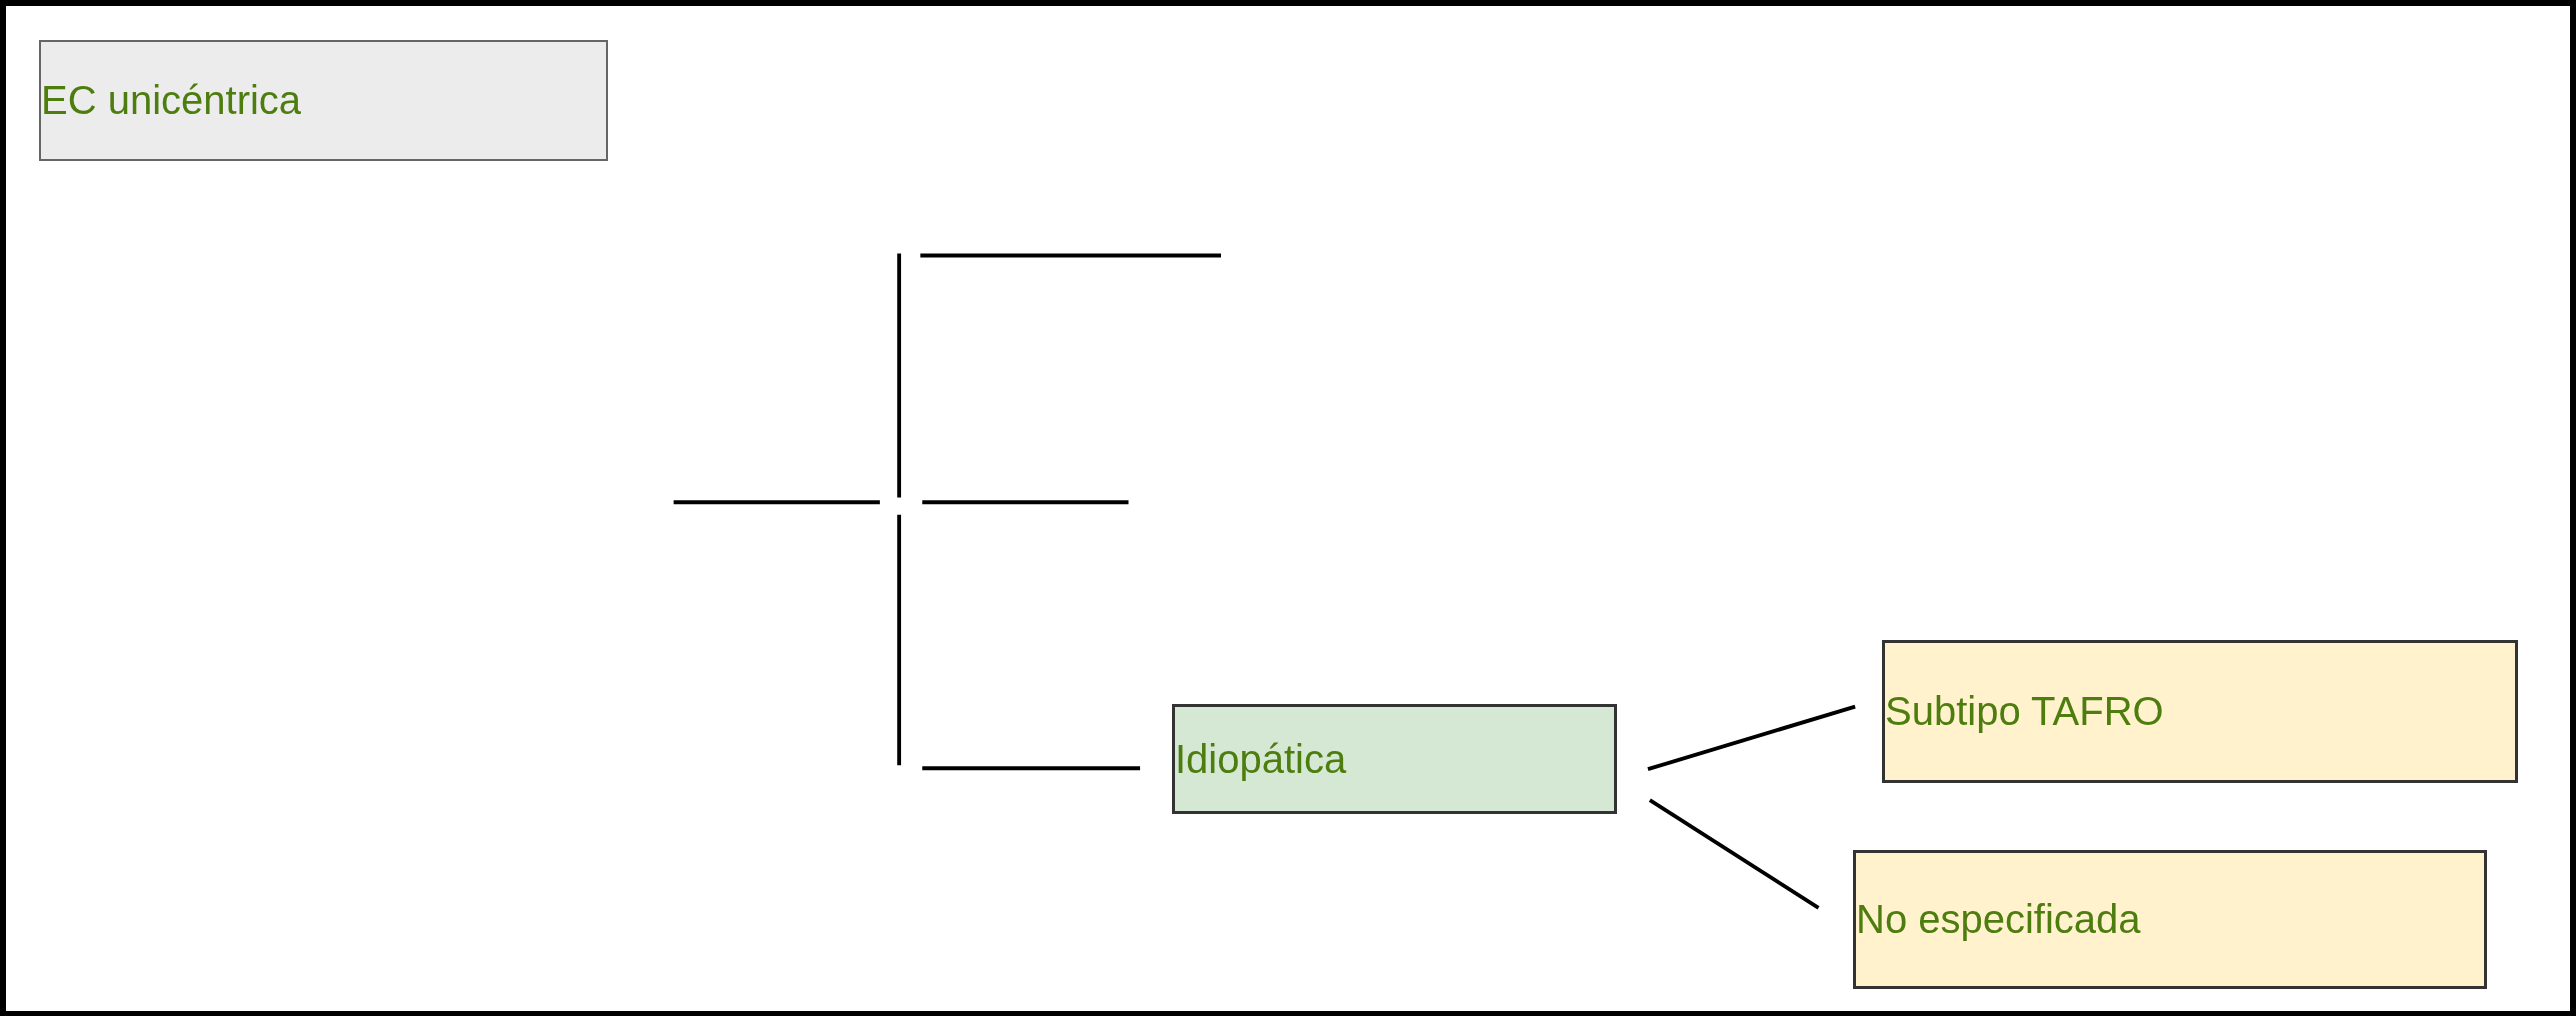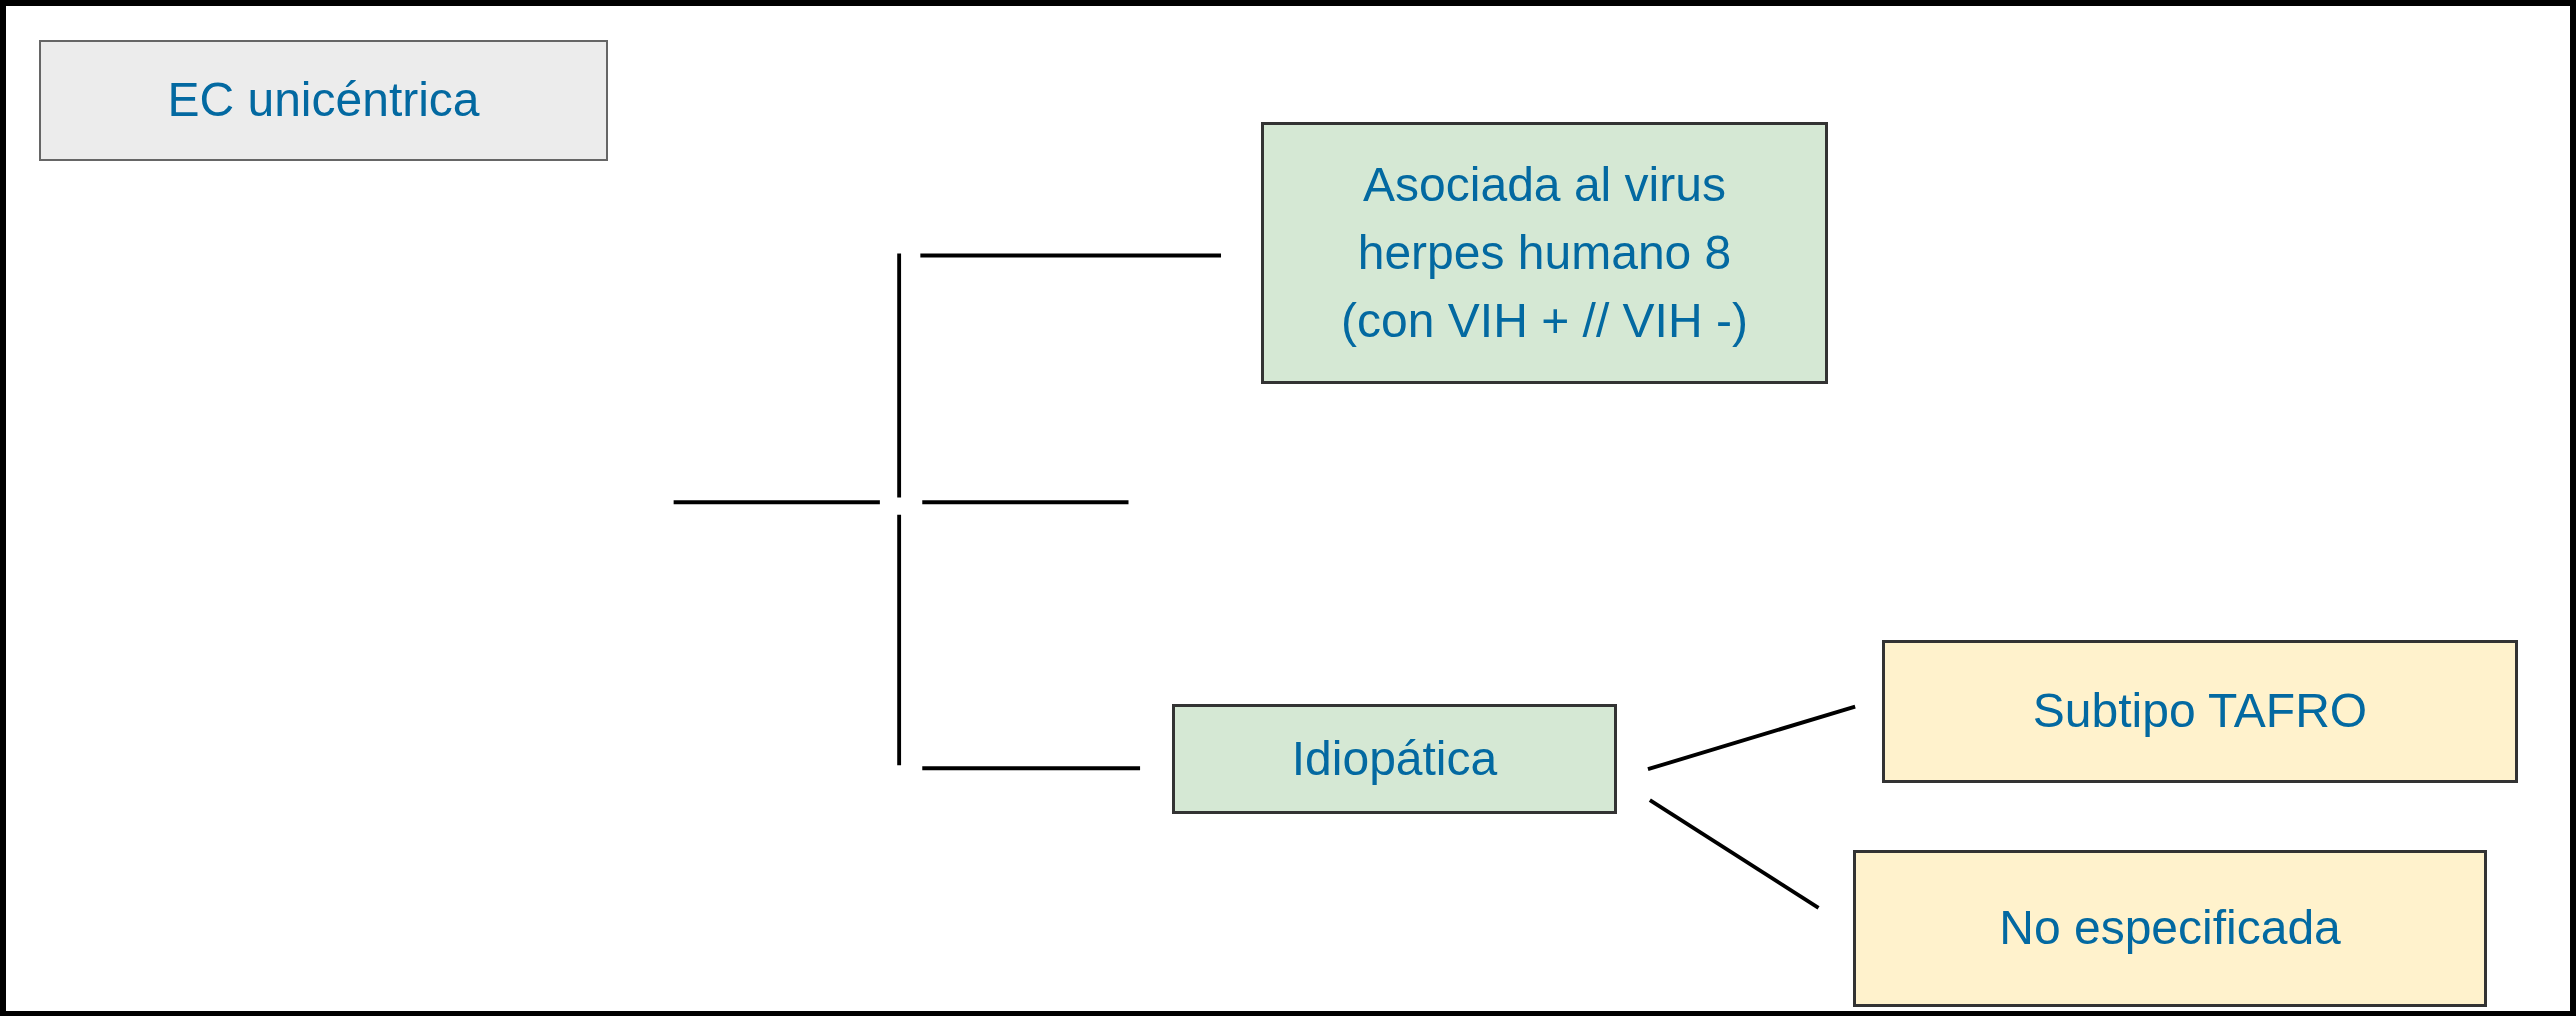--- a/index.html
+++ b/index.html
@@ -21,39 +21,39 @@
   .edges {
     position: absolute;
     left: 0; top: 0;
     z-index: 1;
   }
   .node {
     position: absolute;
     box-sizing: border-box;
     display: flex;
     align-items: center;
-    justify-content: center;
+    justify-content: flex-start;
     text-align: center;
-    font-size: 48px;
+    font-size: 40px;
     line-height: 1.42;
-    color: #0369a1;
+    color: #4d7c0f;
     z-index: 2;
   }
   .node--grey   { background: #ececec; border: 2.9px solid #666666; }
   .node--green  { background: #d5e8d4; border: 3.9px solid #333333; }
   .node--yellow { background: #fff2cc; border: 3.9px solid #333333; }
   .nowrap { white-space: nowrap; }
 
   #n-ec-uni   { left: 39px;   top: 40px;  width: 569px;  height: 121px; }
   #n-ec-multi { left: 39px;   top: 438px; width: 567px;  height: 122px; }
   #n-hhv8     { left: 1261px; top: 122px; width: 567px;  height: 262px; padding: 0 50px; }
   #n-poems    { left: 1196px; top: 435px; width: 1340px; height: 122px; }
   #n-idio     { left: 1172px; top: 704px; width: 445px;  height: 110px; }
   #n-tafro    { left: 1882px; top: 640px; width: 636px;  height: 143px; }
-  #n-noesp    { left: 1853px; top: 850px; width: 634px;  height: 157px; }
+  #n-noesp    { left: 1853px; top: 850px; width: 634px;  height: 139px; }
 
   .edges line { stroke: #000000; stroke-width: 4; }
 </style>
 </head>
 <body>
 
 <div class="canvas">
 
   <svg class="edges" width="2576" height="1017" viewBox="0 0 2673 1055">
     <line x1="699" y1="521" x2="913" y2="521"></line>
@@ -64,23 +64,20 @@
     <line x1="957" y1="797" x2="1183" y2="797"></line>
     <line x1="1710" y1="798" x2="1925" y2="733"></line>
     <line x1="1712" y1="830" x2="1887" y2="942"></line>
   </svg>
 
   <div class="node node--grey" id="n-ec-uni">
     <span class="nowrap">EC unicéntrica</span>
   </div>
 
 
-  <div class="node node--green" id="n-hhv8">
-    <span>Asociada al virus herpes humano 8 (con VIH + // VIH -)</span>
-  </div>
 
 
   <div class="node node--green" id="n-idio">
     <span class="nowrap">Idiopática</span>
   </div>
 
   <div class="node node--yellow" id="n-tafro">
     <span class="nowrap">Subtipo TAFRO</span>
   </div>
 

